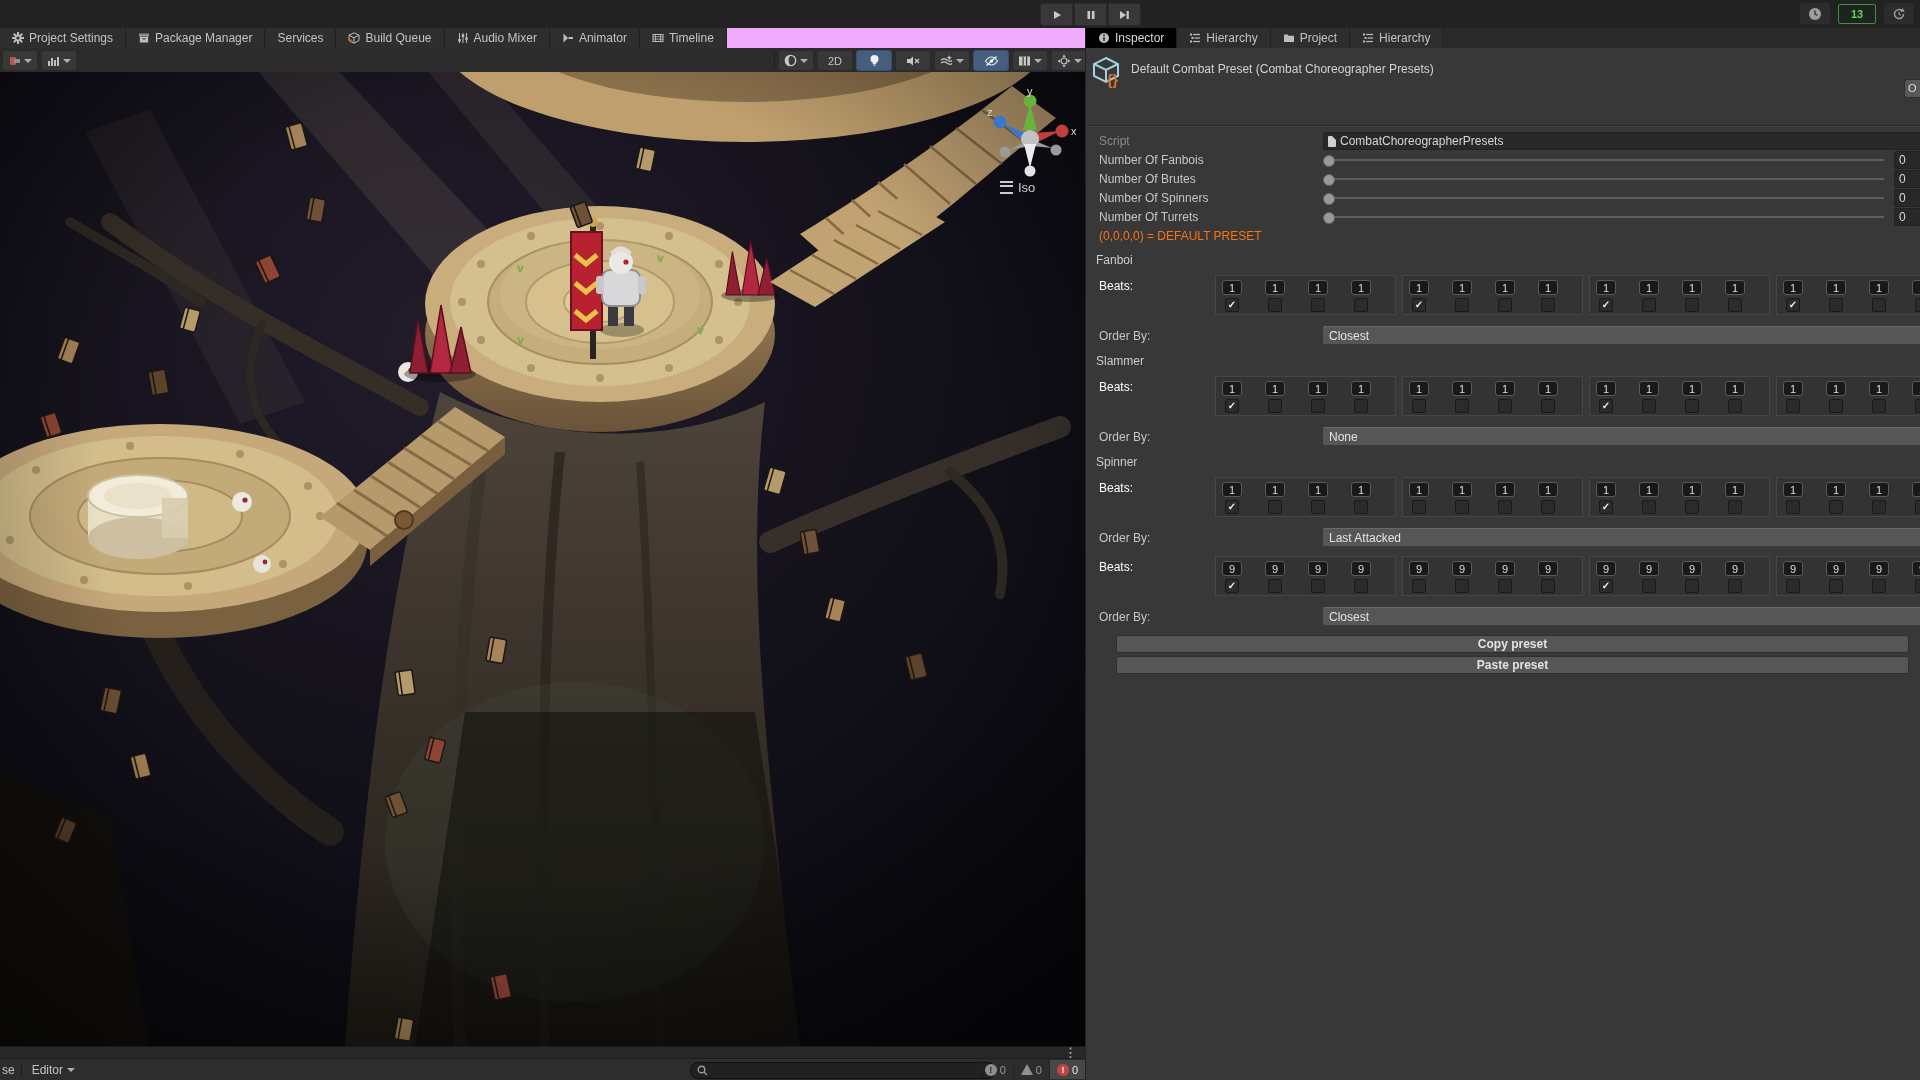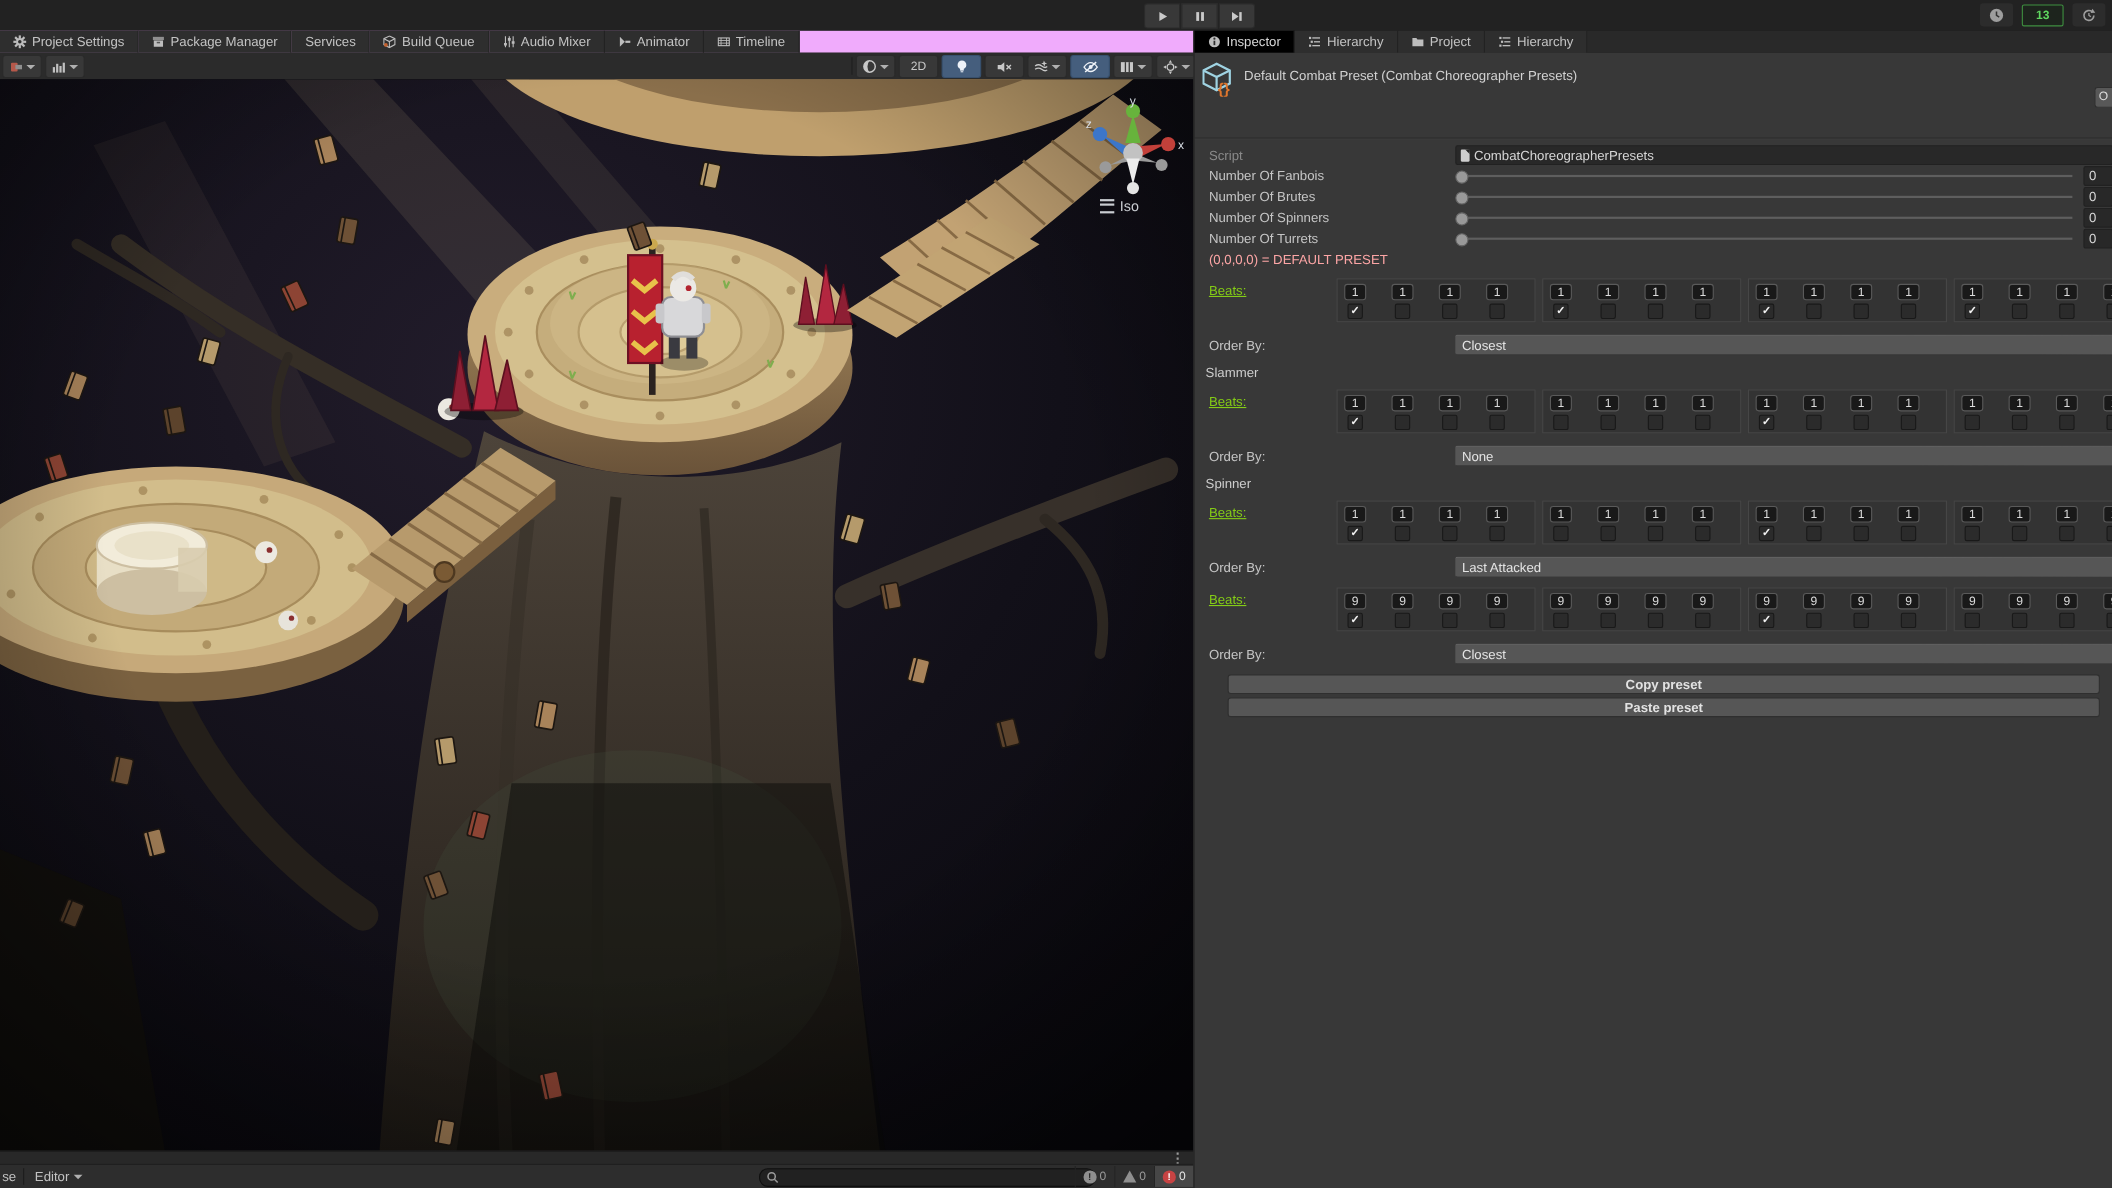--- a/index.html
+++ b/index.html
@@ -69,26 +69,26 @@
   .row-label.dim{color:#8a8a8a;}
   .obj-field{flex:1;height:16px;background:#282828;border:1px solid #212121;border-radius:2px;
     display:flex;align-items:center;gap:4px;padding:0 4px;color:#d6d6d6;overflow:hidden;white-space:nowrap;}
   .doc-icon{display:inline-block;width:8px;height:11px;background:#cfcfcf;border-radius:1px;position:relative;flex:none;}
   .doc-icon:after{content:"";position:absolute;right:0;top:0;border:2px solid #282828;border-left-color:transparent;border-bottom-color:transparent;}
   .slider-wrap{flex:1;position:relative;height:16px;margin-right:8px;}
   .slider-track{position:absolute;left:4px;right:2px;top:7px;height:2px;background:#5e5e5e;}
   .slider-handle{position:absolute;left:0;top:3px;width:10px;height:10px;border-radius:50%;background:#999999;border:1px solid #666;}
   .num-box{width:21px;height:16px;background:#282828;border:1px solid #212121;border-radius:2px;flex:none;
     color:#d6d6d6;display:flex;align-items:center;padding-left:4px;}
-  .note-row{margin:4px 0 0 13px;height:14px;color:#fca5a5;}
+  .note-row{margin:4px 0 0 13px;height:14px;color:#f97316;}
   .sections-host{margin-top:10px;}
   .sec{margin-bottom:10px;}
   .sec-header{height:14px;margin-left:10px;color:#cdcdcd;}
   .beats-row{display:flex;margin:8px 0 0 13px;height:42px;align-items:flex-start;}
-  .beats-label{width:116px;color:#84cc16;flex:none;padding-top:4px;text-decoration:underline;}
+  .beats-label{width:116px;color:#ffffff;flex:none;padding-top:4px;}
   .beat-groups{display:flex;gap:6px;flex:none;}
   .beat-group{width:181px;height:40px;flex:none;background:#333333;border:1px solid #464646;
     display:flex;gap:23px;padding:4px 0 0 6px;box-sizing:border-box;}
   .beat-cell{display:flex;flex-direction:column;gap:3px;width:20px;flex:none;}
   .beat-num{width:20px;height:15px;background:#191919;border:1px solid #5a5a5a;border-radius:3px;box-sizing:border-box;
     color:#dcdcdc;font-size:11px;display:flex;align-items:center;justify-content:center;}
   .beat-check{width:12px;height:12px;margin-left:3px;background:#2b2b2b;border:1px solid #191919;border-radius:2px;
     color:#f2f2f2;font-size:10px;line-height:12px;text-align:center;font-weight:bold;}
   .order-row{display:flex;align-items:center;margin:10px 0 0 13px;height:17px;}
   .dropdown{flex:1;height:17px;background:#565656;border-top:1px solid #696969;border-bottom:1px solid #3a3a3a;
@@ -738,20 +738,21 @@
           <div class="slider-handle"></div>
         </div>
         <div class="num-box">0</div>
       </div>
     </div>
 
   <div class="note-row">(0,0,0,0) = DEFAULT PRESET</div>
 
   <div class="sections-host">
       <div class="sec">
+        <div class="sec-header">Fanboi</div>
         <div class="beats-row">
           <span class="beats-label">Beats:</span>
           <div class="beat-groups">
             <div class="beat-group">
               <div class="beat-cell">
                 <div class="beat-num">1</div>
                 <div class="beat-check">✓</div>
               </div>
               <div class="beat-cell">
                 <div class="beat-num">1</div>

